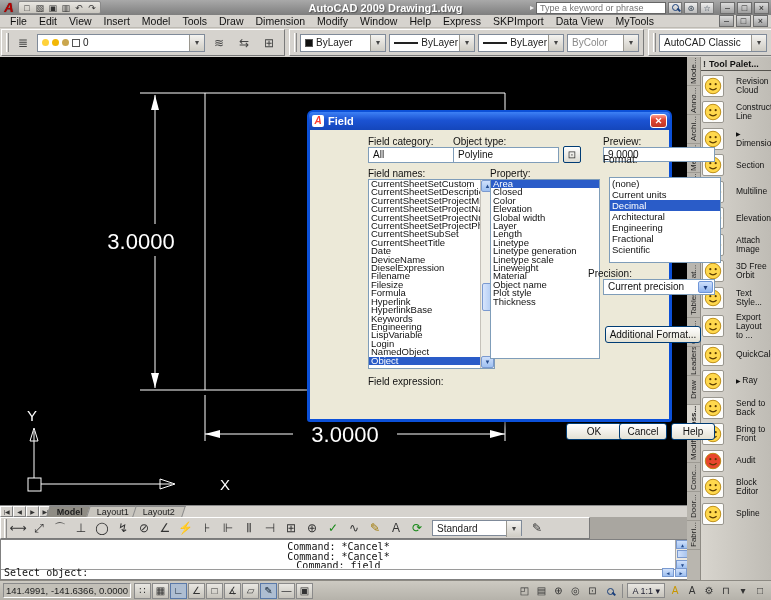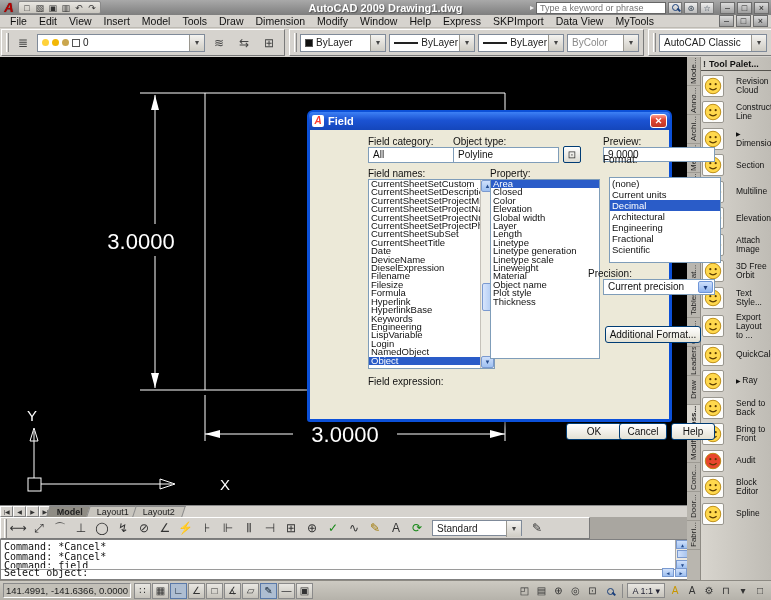--- a/index.html
+++ b/index.html
@@ -55,21 +55,21 @@
   .mtab > span { display:inline-block; transform:skewX(18deg); }
   .mtab.selected { background:#8f8c84; font-weight:bold; }
 
   
   .dimbar { position:absolute; top:460px; left:0; width:590px; height:22px; background:#d6d3ce; border:1px solid; border-color:#fff #7a7a7a #7a7a7a #fff; display:flex; align-items:center; gap:1px; padding:0 3px; }
   .dicon { width:20px; height:18px; display:flex; align-items:center; justify-content:center; font-size:12px; color:#333; }
   .dimstyle-combo { width:90px; height:16px; margin:0 4px; }
 
   
   .cmd { position:absolute; top:482px; left:0; width:690px; height:41px; background:#fff; border:1px solid #808080; font-family:"DejaVu Sans Mono", monospace; font-size:10px; color:#111; }
-  .cmd-hist { position:absolute; top:1px; left:3px; right:16px; height:27px; overflow:hidden; line-height:9.5px; padding-top:1px; }
+  .cmd-hist { position:absolute; top:1px; left:3px; right:16px; height:27px; overflow:hidden; line-height:9.5px; padding-top:1px;text-align:center; }
   .cmd-sep { position:absolute; top:29px; left:0; right:14px; border-top:1px solid #9a9a9a; }
   .cmd-prompt { position:absolute; bottom:1px; left:3px; line-height:10px; }
   .vscroll { position:absolute; right:0; top:0; width:14px; height:29px; background:#ece9e2; border-left:1px solid #aaa; }
   .vs-btn { height:9px; background:linear-gradient(#cfe0fb,#9ec0f0); border:1px solid #7a9ad0; color:#234a8c; font-size:5px; text-align:center; line-height:8px; }
   .vs-thumb { height:8px; margin:1px 1px; background:linear-gradient(90deg,#cfe0fb,#a9c5ef); border:1px solid #7a9ad0; }
   .hscroll { position:absolute; right:2px; bottom:2px; display:flex; gap:1px; }
   .hs-btn { width:12px; height:9px; background:linear-gradient(#cfe0fb,#9ec0f0); border:1px solid #7a9ad0; color:#234a8c; font-size:5px; text-align:center; line-height:8px; }
 
   
   .palette { position:absolute; left:687px; top:0; width:84px; height:523px; background:#b3b0a9; display:flex; }

